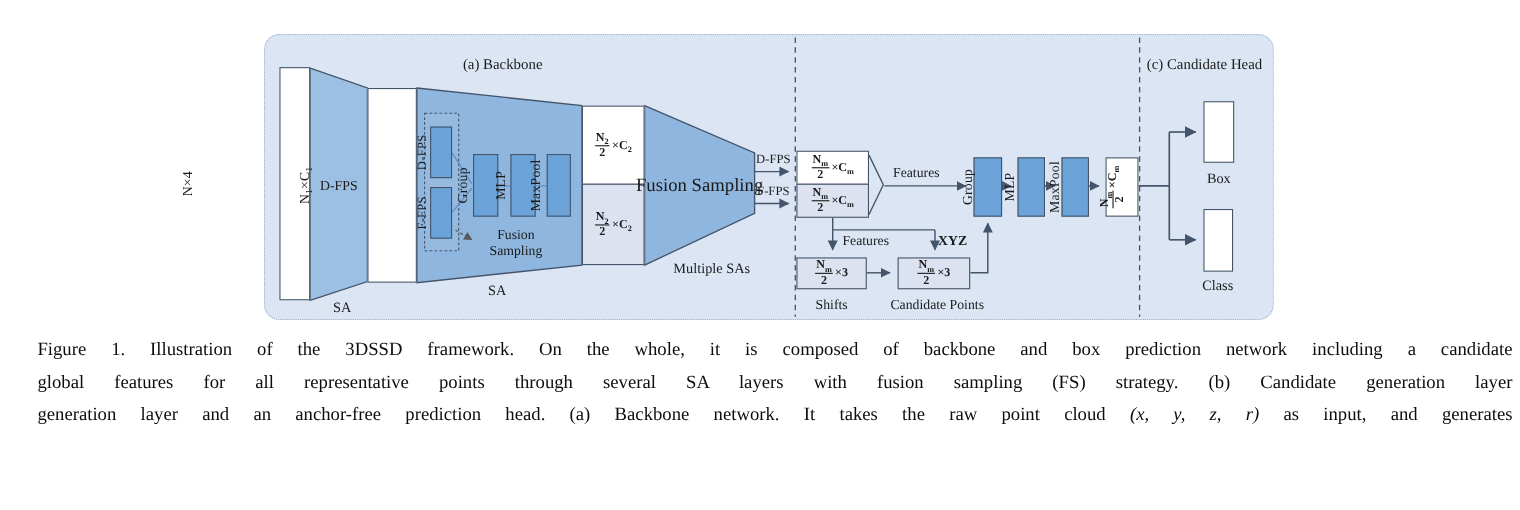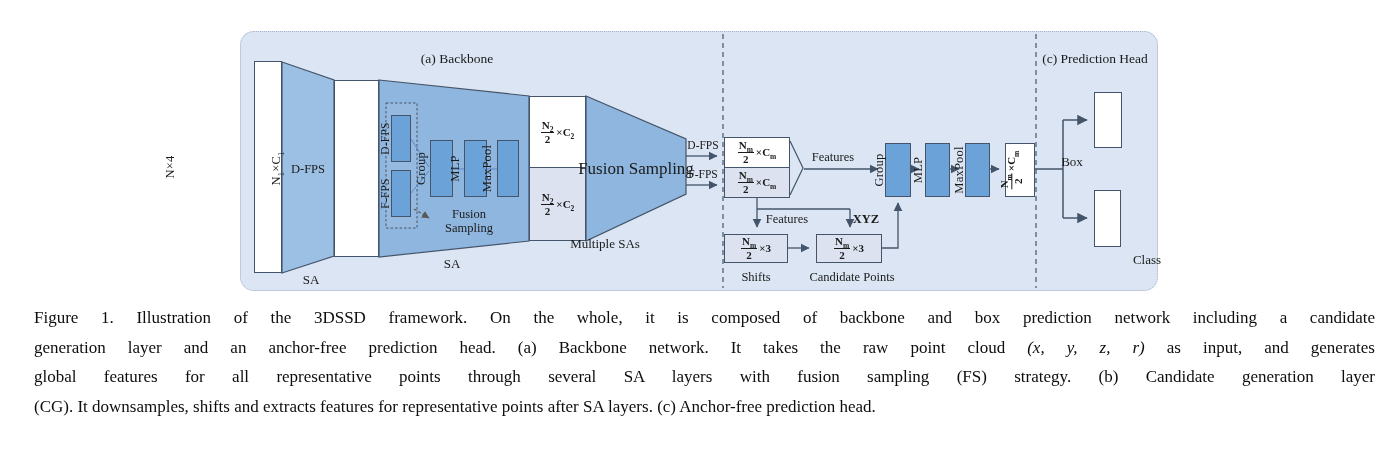--- a/index.html
+++ b/index.html
@@ -185,47 +185,46 @@
           <span class="den">2</span>
         </span>
       <span><span>×</span><span>3</span><sub></sub></span>
     </span>
   </div>
 
   <div class="box white-box" style="left:1094px;top:92px;width:28px;height:56px;"></div>
   <div class="box white-box" style="left:1094px;top:190px;width:27px;height:57px;"></div>
 
   <div class="lbl" style="left:457px;top:59px;font-size:13.5px;">(a) Backbone</div>
-  <div class="lbl" style="left:1095px;top:59px;font-size:13.5px;">(c) Prediction Head</div>
+  <div class="lbl" style="left:1095px;top:59px;font-size:13.5px;">(c) Candidate Head</div>
 
   <div class="lbl mid" style="left:308px;top:169px;">D-FPS</div>
   <div class="lbl" style="left:311px;top:280px;">SA</div>
   <div class="lbl" style="left:452px;top:264px;">SA</div>
 
   <div class="lbl center2" style="left:469px;top:221px;">
     <span>Fusion</span><br>
     <span>Sampling</span>
   </div>
 
   <div class="lbl" style="left:636px;top:169px;font-size:17px;">Fusion Sampling</div>
-  <div class="lbl" style="left:605px;top:244px;">Multiple SAs</div>
+  <div class="lbl" style="left:647px;top:244px;">Multiple SAs</div>
 
   <div class="lbl small" style="left:703px;top:145px;">D-FPS</div>
   <div class="lbl small" style="left:703px;top:174px;">F-FPS</div>
 
   <div class="lbl mid" style="left:833px;top:157px;">Features</div>
   <div class="lbl mid" style="left:787px;top:219px;">Features</div>
   <div class="lbl mid" style="left:866px;top:219px;font-weight:bold;">XYZ</div>
 
   <div class="lbl mid" style="left:756px;top:277px;">Shifts</div>
   <div class="lbl mid" style="left:852px;top:277px;">Candidate Points</div>
 
-  <div class="lbl" style="left:1072px;top:162px;">Box</div>
-  <div class="lbl" style="left:1107px;top:260px;margin-left:40px;">Class</div>
+  <div class="lbl" style="left:1108px;top:162px;">Box</div>
+  <div class="lbl" style="left:1107px;top:260px;">Class</div>
 
   <div class="caption">
     <div class="cap-line">Figure 1. Illustration of the 3DSSD framework. On the whole, it is composed of backbone and box prediction network including a candidate</div>
+    <div class="cap-line">global features for all representative points through several SA layers with fusion sampling (FS) strategy. (b) Candidate generation layer</div>
     <div class="cap-line"><span>generation layer and an anchor-free prediction head. (a) Backbone network. It takes the raw point cloud </span><span class="mathit">(x, y, z, r)</span><span> as input, and generates</span></div>
-    <div class="cap-line">global features for all representative points through several SA layers with fusion sampling (FS) strategy. (b) Candidate generation layer</div>
-    <div class="cap-line last">(CG). It downsamples, shifts and extracts features for representative points after SA layers. (c) Anchor-free prediction head.</div>
   </div>
 
 </div>
 
 </body></html>

